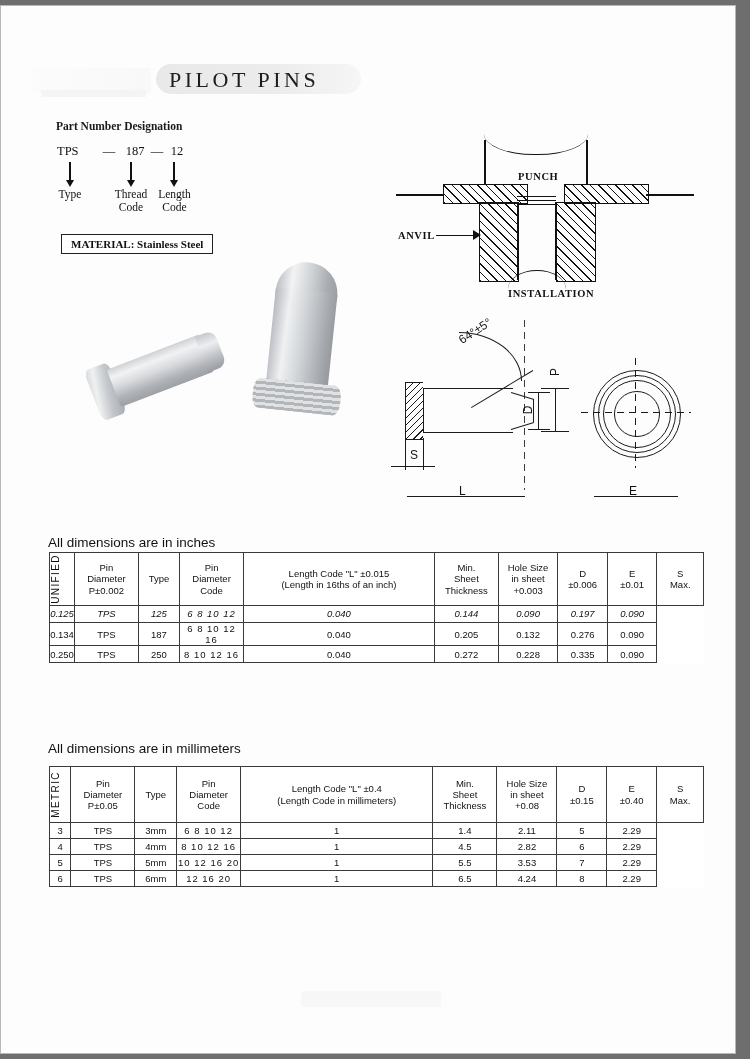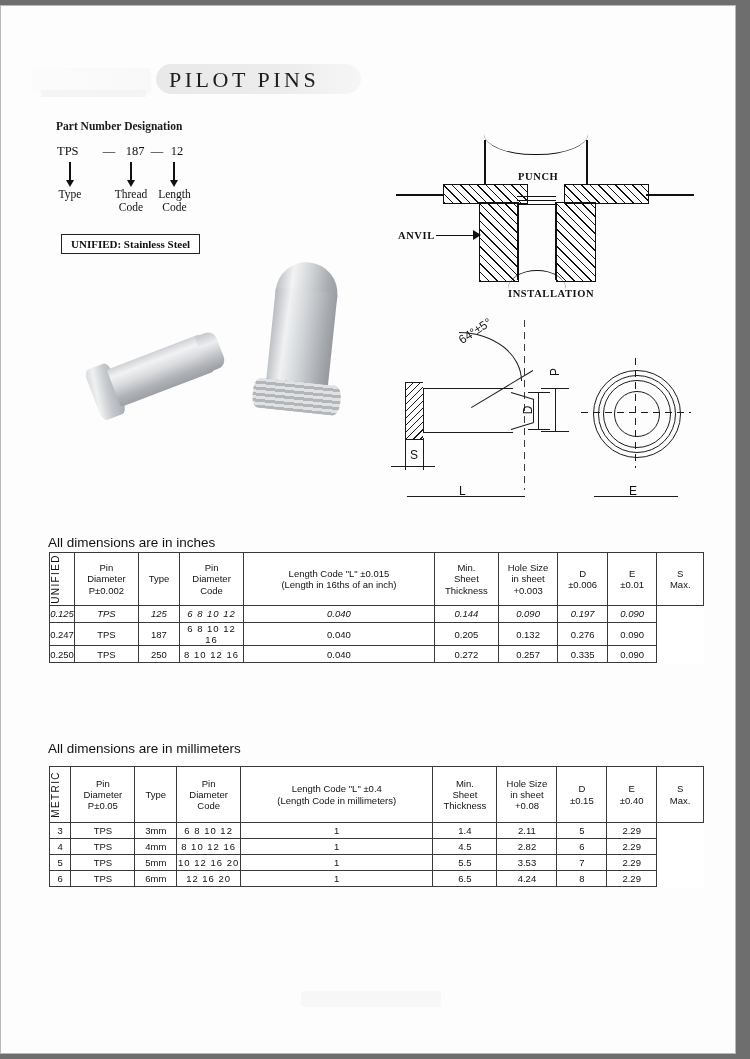--- a/index.html
+++ b/index.html
@@ -80,21 +80,21 @@
   <div class="arrow" style="left:68px;top:156px;height:19px;"></div>
   <div class="arrow" style="left:129px;top:156px;height:19px;"></div>
   <div class="arrow" style="left:172px;top:156px;height:19px;"></div>
 
   <div class="lbl" style="left:50px;top:182px;width:38px;">Type</div>
   <div class="lbl" style="left:107px;top:182px;width:46px;">Thread</div>
   <div class="lbl" style="left:107px;top:195px;width:46px;">Code</div>
   <div class="lbl" style="left:151px;top:182px;width:45px;">Length</div>
   <div class="lbl" style="left:151px;top:195px;width:45px;">Code</div>
 
-  <div class="matbox">UNIFIED: Stainless Steel</div>
+  <div class="matbox">MATERIAL: Stainless Steel</div>
 
   <div class="photo">
 
     <div class="pin" style="left:0px;top:78px;width:148px;height:95px;transform:rotate(-21deg);transform-origin:20px 60px;">
       <div class="pin-body" style="left:0px;top:30px;width:26px;height:54px;border-radius:5px/10px;
                   background:linear-gradient(100deg,#d5d7da 0%,#eef0f1 25%,#c3c6ca 60%,#a7abaf 100%);"></div>
       <div class="pin-body" style="left:22px;top:37px;width:100px;height:40px;border-radius:3px;
                   background:linear-gradient(180deg,#cfd2d5 0%,#f1f2f3 22%,#d8dadd 48%,#aeb1b6 78%,#9da0a5 100%);"></div>
       <div class="pin-body" style="left:116px;top:38px;width:20px;height:38px;border-radius:0 9px 9px 0;
                   background:linear-gradient(180deg,#c6c9cd,#eceef0 30%,#b4b7bb 75%,#9a9da2);"></div>
@@ -246,38 +246,38 @@
         <td>TPS</td>
         <td>125</td>
         <td class="lenlist">6   8  10   12</td>
         <td>0.040</td>
         <td>0.144</td>
         <td>0.090</td>
         <td>0.197</td>
         <td>0.090</td>
       </tr>
       <tr style="height:17px;">
-        <td>0.247</td>
+        <td>0.134</td>
         <td>TPS</td>
         <td>187</td>
         <td class="lenlist">6   8  10  12   16</td>
         <td>0.040</td>
         <td>0.205</td>
         <td>0.132</td>
         <td>0.276</td>
         <td>0.090</td>
       </tr>
       <tr style="height:17px;">
         <td>0.250</td>
         <td>TPS</td>
         <td>250</td>
         <td class="lenlist">8  10 12  16</td>
         <td>0.040</td>
         <td>0.272</td>
-        <td>0.257</td>
+        <td>0.228</td>
         <td>0.335</td>
         <td>0.090</td>
       </tr>
     </tbody>
   </table>
 
   <div class="tbl-cap" style="left:47px;top:735px;">All dimensions are in millimeters</div>
   <table class="spec" style="left:48px;top:760px;width:655px;">
     <thead>
       <tr>

